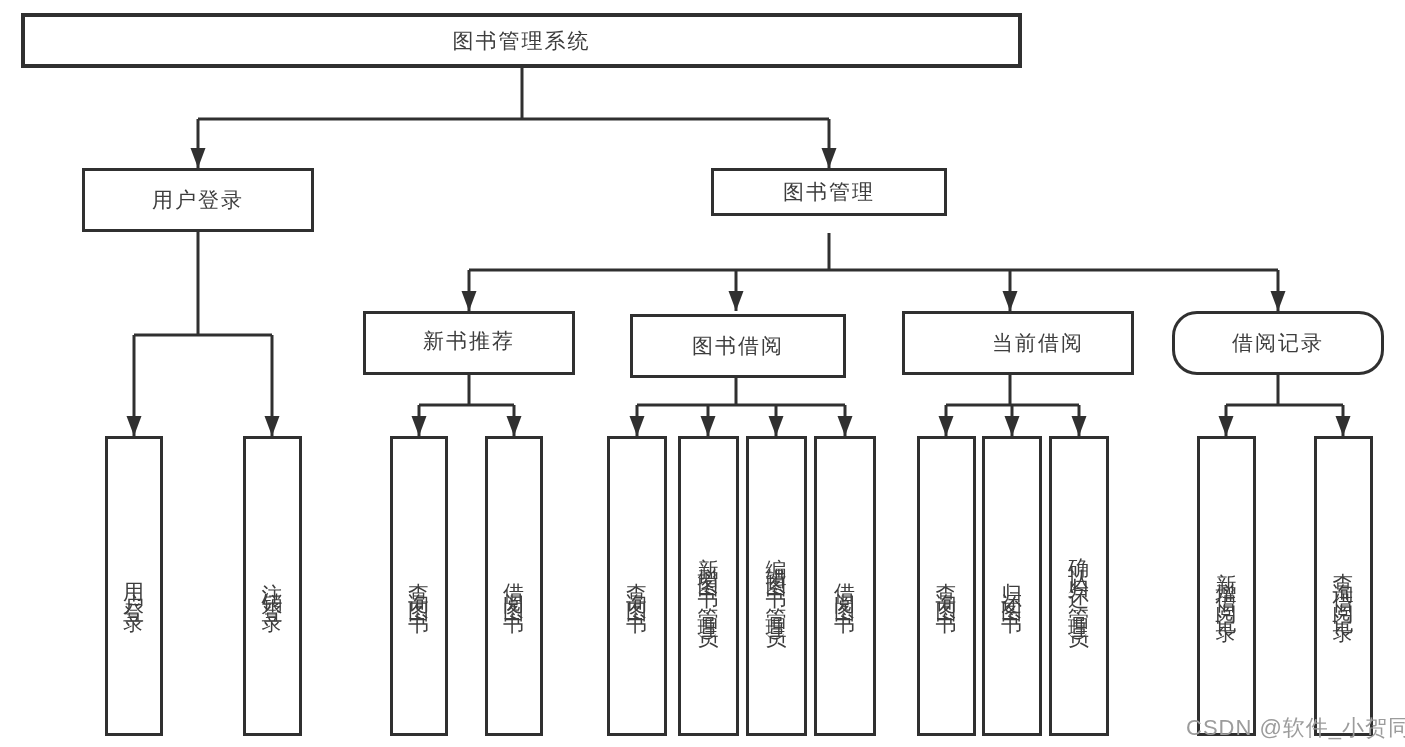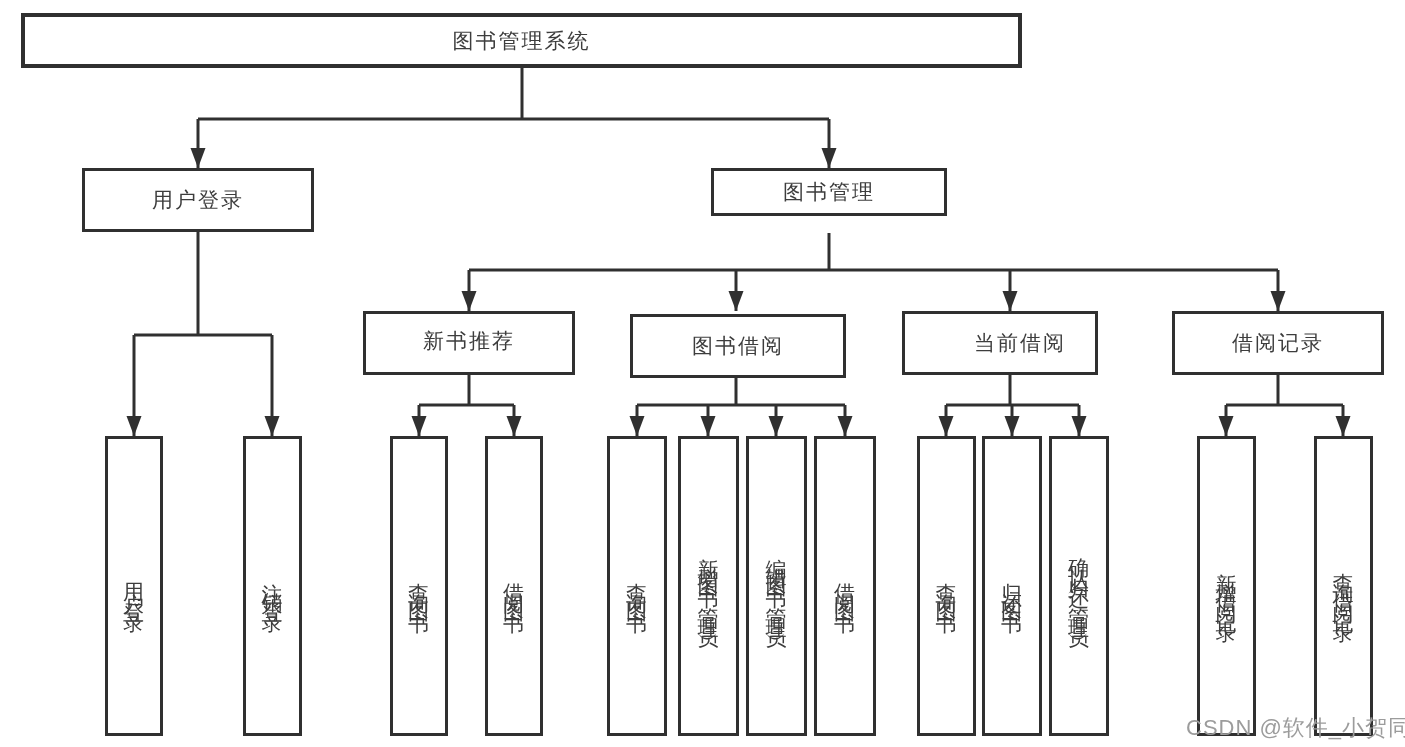--- a/index.html
+++ b/index.html
@@ -87,22 +87,22 @@
     </g>
   </svg>
 
   <div class="node root" style="left:21px;top:13px;width:1001px;height:55px;">图书管理系统</div>
 
   <div class="node hnode" style="left:82px;top:168px;width:232px;height:64px;">用户登录</div>
   <div class="node hnode" style="left:711px;top:168px;width:236px;height:48px;">图书管理</div>
 
   <div class="node hnode" style="left:363px;top:311px;width:212px;height:64px;font-family:Liberation Mono, monospace;">新书推荐</div>
   <div class="node hnode" style="left:630px;top:314px;width:216px;height:64px;">图书借阅</div>
-  <div class="node hnode" style="left:902px;top:311px;width:196px;height:64px;padding-left:40px;">当前借阅</div>
-  <div class="node hnode" style="left:1172px;top:311px;width:212px;height:64px;">借阅记录</div>
+  <div class="node hnode" style="left:902px;top:311px;width:232px;height:64px;padding-left:40px;">当前借阅</div>
+  <div class="node hnode" style="left:1172px;top:311px;width:212px;height:64px;border-radius:25px;">借阅记录</div>
 
   <div class="node vleaf" style="left:105px;top:436px;width:58px;height:300px;">
     <span class="vtext">用户登录</span>
   </div>
   <div class="node vleaf" style="left:243px;top:436px;width:59px;height:300px;">
     <span class="vtext">注销登录</span>
   </div>
 
   <div class="node vleaf" style="left:390px;top:436px;width:58px;height:300px;">
     <span class="vtext">查询图书</span>

